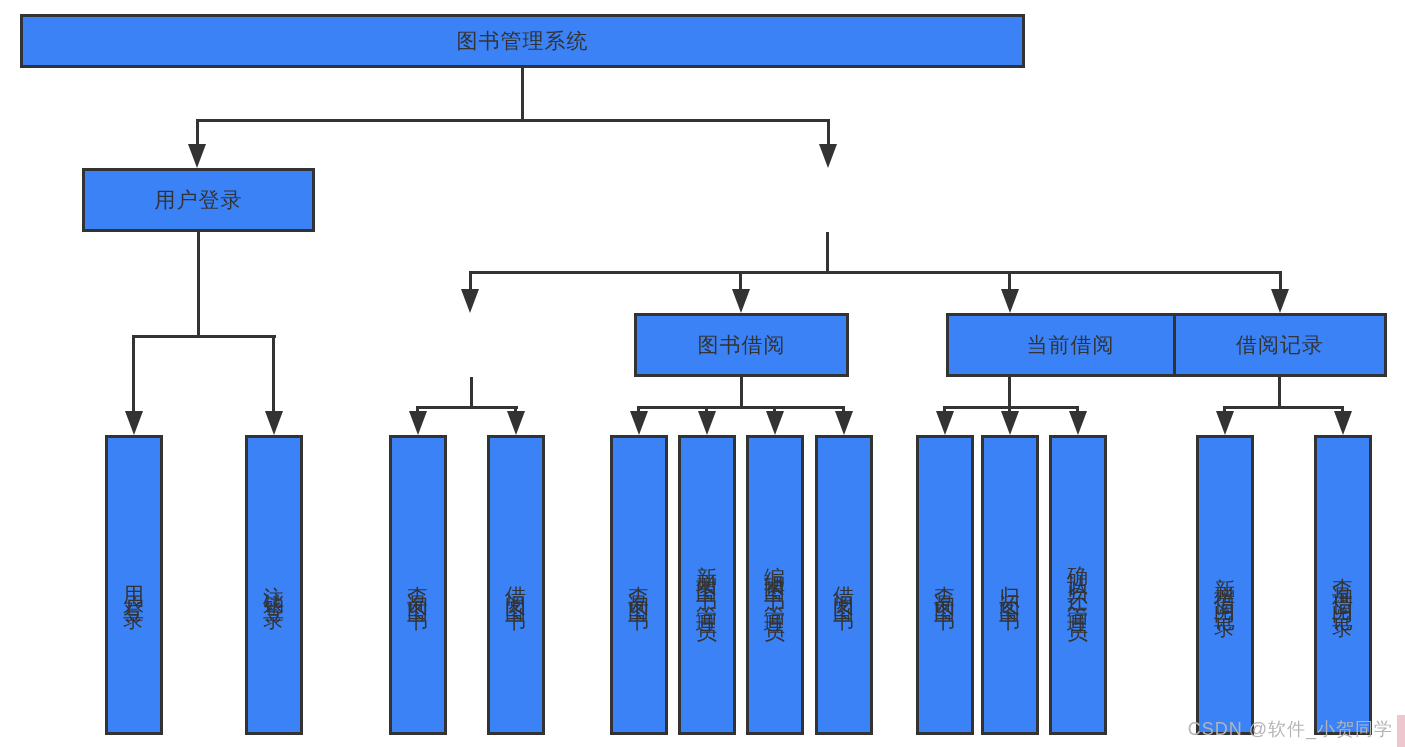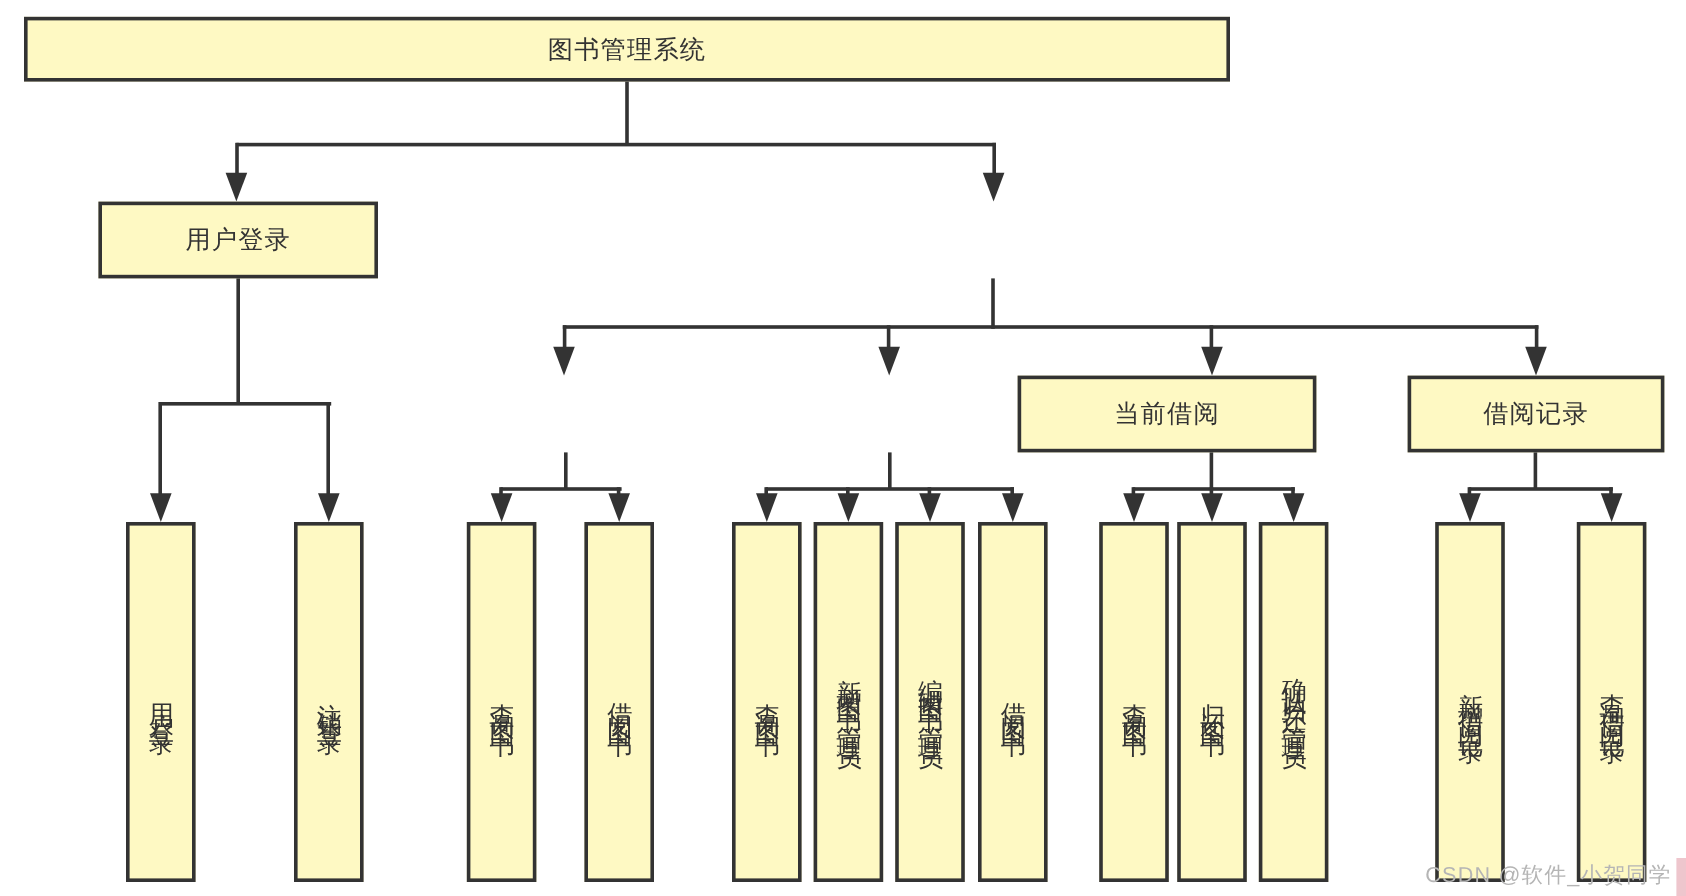--- a/index.html
+++ b/index.html
@@ -9,21 +9,21 @@
   }
   *{margin:0;padding:0;box-sizing:border-box;}
   html,body{width:1405px;height:747px;background:var(--bg);overflow:hidden;
     font-family:"Liberation Sans","DejaVu Sans",sans-serif;}
   .diagram{position:relative;width:1405px;height:747px;background:var(--bg);}
 
   
   .node{
     position:absolute;
     border:3px solid var(--line);
-    background:#fef9c3;
+    background:#3b82f6;
     display:flex;align-items:center;justify-content:center;
     color:var(--text);
     font-size:21px;
     letter-spacing:1px;
     text-align:right;
   }
   .leaf .vtext{
     writing-mode:vertical-rl;
     text-orientation:upright;
     letter-spacing:8px;
@@ -86,21 +86,22 @@
   <div class="h-line" style="left:469px;top:271px;width:813px;"></div>
   <div class="v-line" style="left:469px;top:271px;height:20px;"></div>
   <div class="arrow-down" style="left:461px;top:289px;"></div>
   <div class="v-line" style="left:739px;top:271px;height:20px;"></div>
   <div class="arrow-down" style="left:732px;top:289px;"></div>
   <div class="v-line" style="left:1008px;top:271px;height:20px;"></div>
   <div class="arrow-down" style="left:1001px;top:289px;"></div>
   <div class="v-line" style="left:1279px;top:271px;height:20px;"></div>
   <div class="arrow-down" style="left:1271px;top:289px;"></div>
 
-  <div class="node" id="n-current" style="left:848px;top:313px;width:249px;height:64px;">当前借阅</div>
+  <div class="node" id="n-borrow" style="left:634px;top:313px;width:215px;height:64px;">图书借阅</div>
+  <div class="node" id="n-current" style="left:946px;top:313px;width:249px;height:64px;">当前借阅</div>
   <div class="node" id="n-records" style="left:1173px;top:313px;width:214px;height:64px;">借阅记录</div>
 
   <div class="v-line" style="left:470px;top:377px;height:31px;"></div>
   <div class="h-line" style="left:417px;top:406px;width:101px;"></div>
   <div class="v-line" style="left:416px;top:406px;height:9px;"></div>
   <div class="arrow-down" style="left:409px;top:411px;"></div>
   <div class="v-line" style="left:514px;top:406px;height:9px;"></div>
   <div class="arrow-down" style="left:507px;top:411px;"></div>
 
   <div class="v-line" style="left:740px;top:377px;height:31px;"></div>

